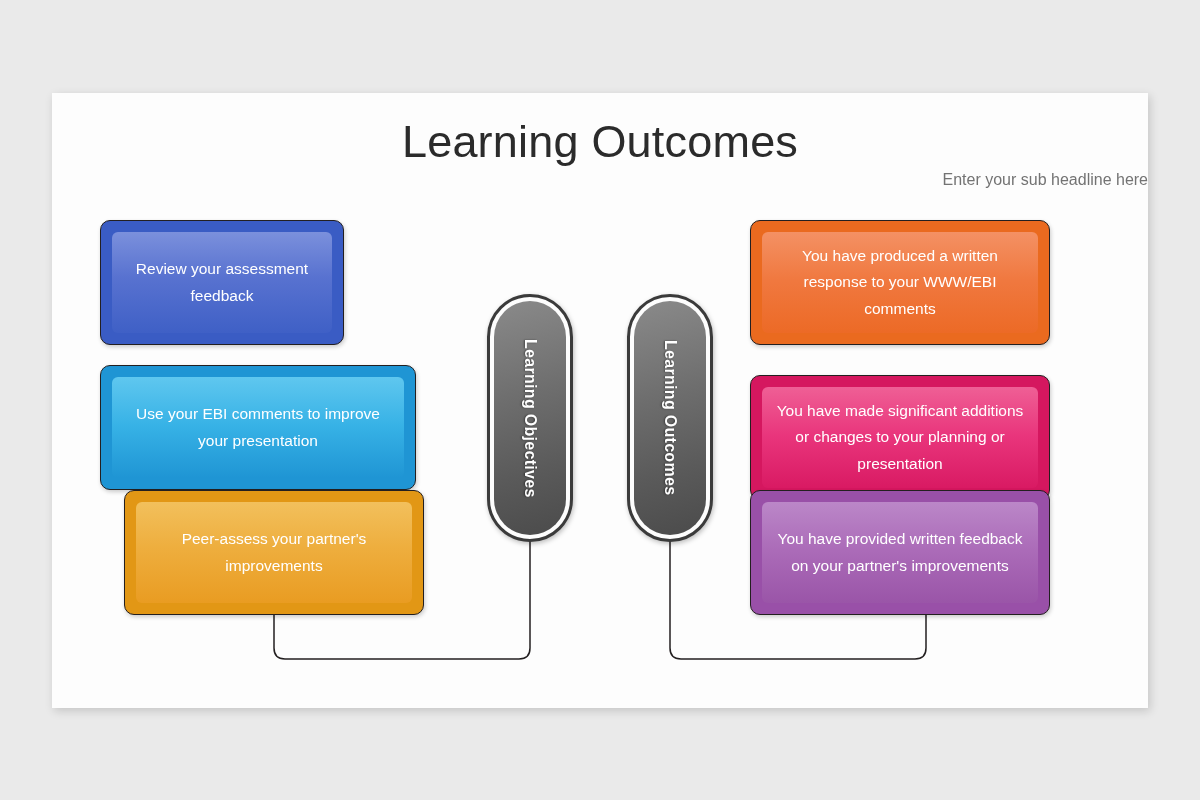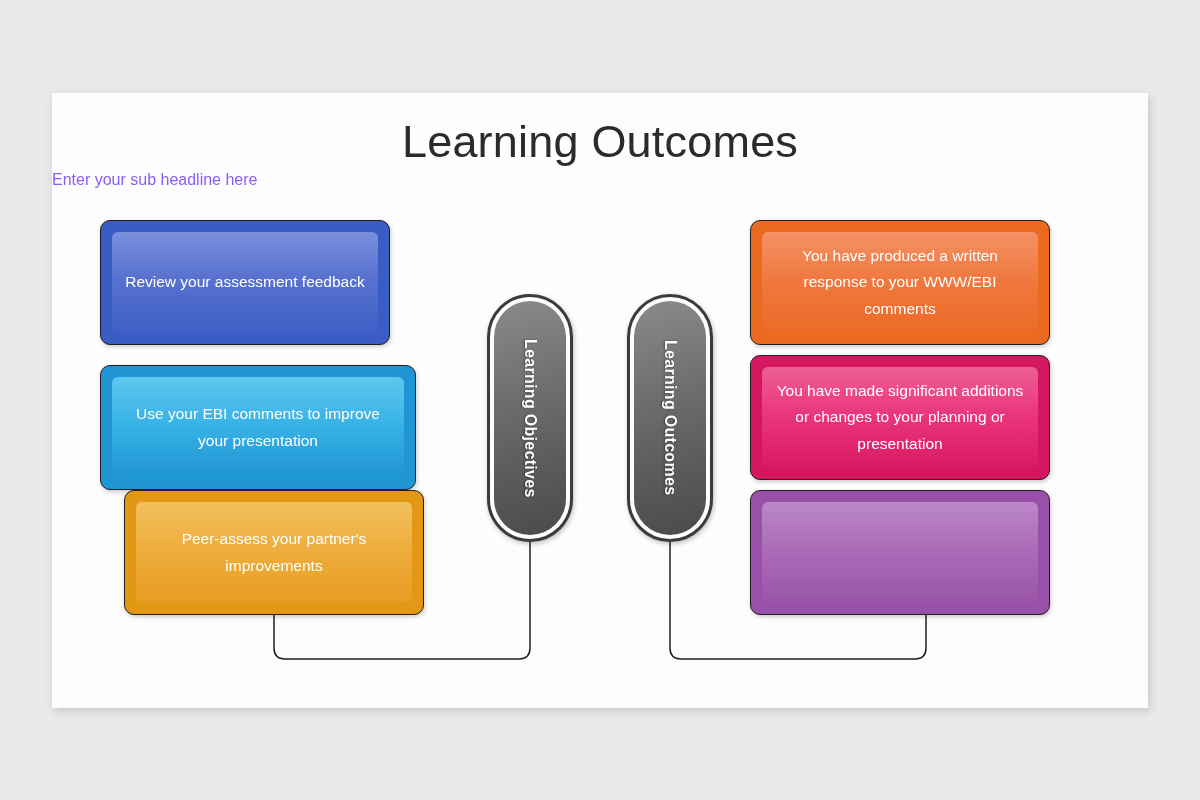--- a/index.html
+++ b/index.html
@@ -40,24 +40,24 @@
     letter-spacing: 0.2px;
     color: #2b2b2b;
     white-space: nowrap;
   }
 
   #subtitle {
     position: absolute;
     left: 0;
     top: 78px;
     width: 100%;
-    text-align: left;
+    text-align: right;
     font-size: 16px;
     font-weight: 400;
-    color: #8b5cf6;
+    color: #737373;
     white-space: nowrap;
   }
 
   
   #connectors {
     position: absolute;
     left: 0;
     top: 0;
     width: 1096px;
     height: 615px;
@@ -110,21 +110,21 @@
   .c-cyan .c-fill   { background: linear-gradient(180deg,#5fc7ef 0%, #37b2e6 48%, #1f95d4 100%); }
   .c-amber .c-fill  { background: linear-gradient(180deg,#f2c05c 0%, #eeae3e 45%, #e99c22 100%); }
   .c-orange .c-fill { background: linear-gradient(180deg,#f49164 0%, #f0783f 48%, #ec6a26 100%); }
   .c-pink .c-fill   { background: linear-gradient(180deg,#ef5f95 0%, #e9357c 48%, #d91a63 100%); }
   .c-purple .c-fill { background: linear-gradient(180deg,#bb87c8 0%, #ab6bb8 48%, #9a55a8 100%); }
 
   .c-blue   { background: #3a5cc4; }
   .c-cyan   { background: #1f95d4; }
   .c-amber  { background: #e29715; }
   .c-orange { background: #ea6a1f; }
-  .c-pink   { background: #d5175f; }
+  .c-pink   { background: #d5175f; margin-top: 20px; }
   .c-purple { background: #9950a8; }
 
   .c-fill {
     position: absolute;
     left: 4px; right: 4px; top: 4px; bottom: 4px;
     border-radius: 6px;
     z-index: 1;
   }
 
   
@@ -167,21 +167,21 @@
   <div id="title">Learning Outcomes</div>
   <div id="subtitle">Enter your sub headline here</div>
 
   <svg id="connectors" viewBox="0 0 1096 615" preserveAspectRatio="none">
 
     <path d="M 222 521 L 222 555 Q 222 566 233 566 L 467 566 Q 478 566 478 555 L 478 447" fill="none" stroke="#231f20" stroke-width="1.5"></path>
 
     <path d="M 874 521 L 874 555 Q 874 566 863 566 L 629 566 Q 618 566 618 555 L 618 447" fill="none" stroke="#231f20" stroke-width="1.5"></path>
   </svg>
 
-  <div class="card c-blue" style="left:48px; top:127px; width:290px; height:125px;">
+  <div class="card c-blue" style="left:48px; top:127px; width:244px; height:125px;">
     <div class="card-inner">
       <div class="c-fill"></div>
       <span class="card-text">Review your assessment feedback</span>
     </div>
   </div>
 
   <div class="card c-cyan" style="left:48px; top:272px; width:316px; height:125px;">
     <div class="card-inner">
       <div class="c-fill"></div>
       <span class="card-text">Use your EBI comments to improve your presentation</span>
@@ -217,16 +217,17 @@
   <div class="card c-pink" style="left:698px; top:262px; width:300px; height:125px;">
     <div class="card-inner">
       <div class="c-fill"></div>
       <span class="card-text">You have made significant additions or changes to your planning or presentation</span>
     </div>
   </div>
 
   <div class="card c-purple" style="left:698px; top:397px; width:300px; height:125px;">
     <div class="card-inner">
       <div class="c-fill"></div>
+      <span class="card-text">You have provided written feedback on your partner's improvements</span>
     </div>
   </div>
 
 </div>
 
 </body></html>

